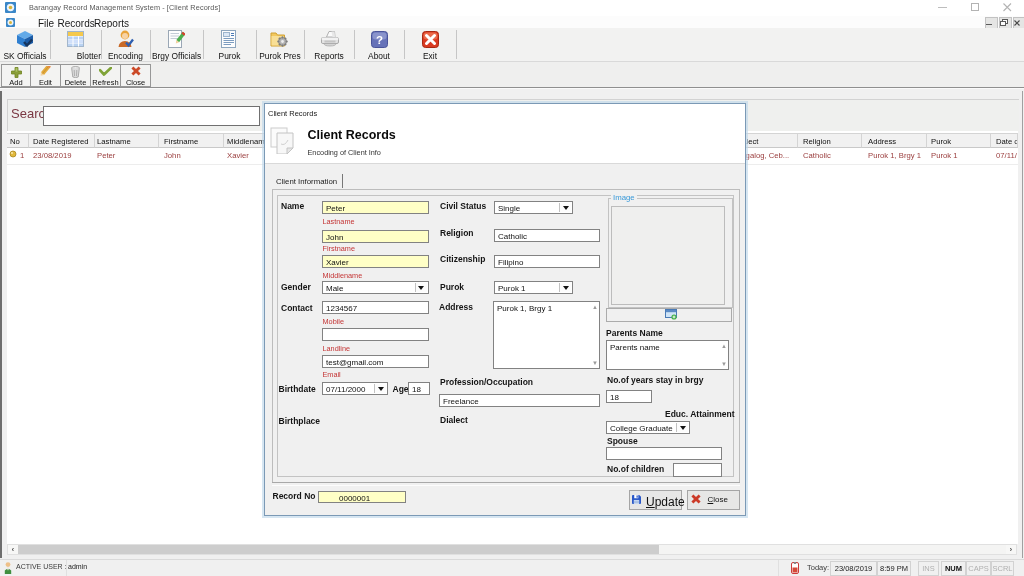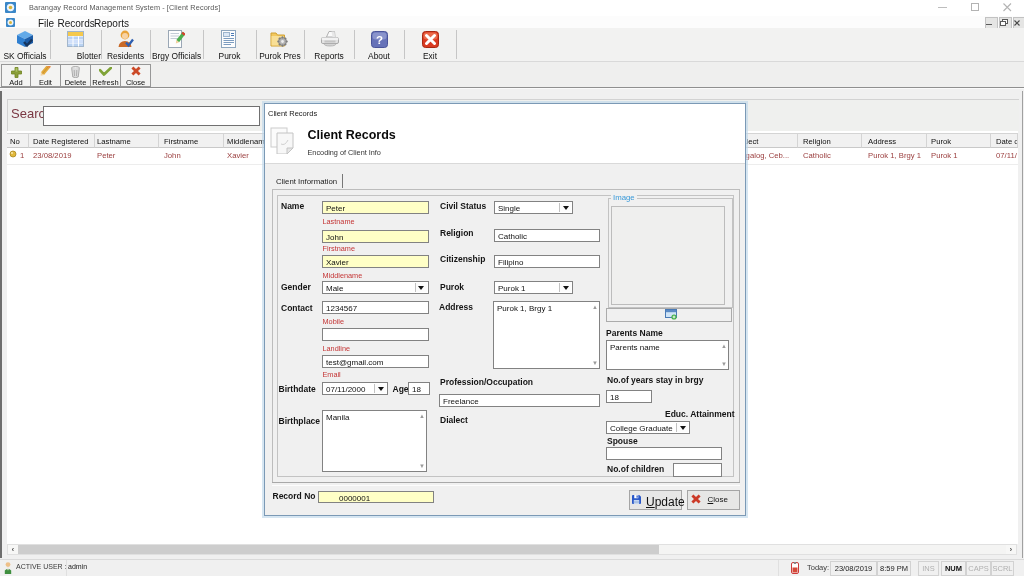--- a/index.html
+++ b/index.html
@@ -110,21 +110,21 @@
 </svg>
 <div class="tb1lbl" style="left:50px;width:51px;text-align:right;">Blotter</div>
 <div class="tbsep" style="left:101px;"></div>
 
 <svg class="abs" style="left:117px;top:30px" width="17" height="18">
   <circle cx="8" cy="5" r="4.4" fill="#e8a33a"></circle>
   <circle cx="8" cy="6" r="3" fill="#f7d3a5"></circle>
   <path d="M1.5 17 Q2 11.5 8 11 Q14 11.5 14.5 17 Z" fill="#c96a28"></path>
   <path d="M9 12.5 L11.5 15.5 L16 9.5" stroke="#2e5fb0" stroke-width="2.3" fill="none"></path>
 </svg>
-<div class="tb1lbl" style="left:101px;width:49px;">Residents</div>
+<div class="tb1lbl" style="left:101px;width:49px;">Encoding</div>
 <div class="tbsep" style="left:150px;"></div>
 
 <svg class="abs" style="left:168px;top:30px" width="17" height="18">
   <rect x="0.5" y="0.5" width="13" height="17" fill="#fdfdfd" stroke="#9aa7b5"></rect>
   <line x1="2.5" y1="3.5" x2="11" y2="3.5" stroke="#c3ccd6" stroke-width="1"></line>
   <line x1="2.5" y1="6" x2="11" y2="6" stroke="#c3ccd6" stroke-width="1"></line>
   <line x1="2.5" y1="8.5" x2="11" y2="8.5" stroke="#c3ccd6" stroke-width="1"></line>
   <g transform="rotate(38 11 9)">
     <rect x="9.6" y="1" width="3.4" height="10.5" fill="#4cae4c"></rect>
     <rect x="9.6" y="1" width="3.4" height="2.2" fill="#d8402c"></rect>
@@ -337,21 +337,20 @@
 <div class="rlbl" style="left:57.5px;top:265.5px;">Email</div>
 <div class="blbl" style="left:13.5px;top:279.5px;">Birthdate</div>
 <div class="cmb" style="left:57px;top:278.4px;width:66px;height:13px;">
         <span class="txt">07/11/2000</span>
         <span class="btn"></span>
         <span class="arr"></span>
       </div>
 <div class="blbl" style="left:127.5px;top:279.5px;">Age</div>
 <div class="tbx" style="left:143px;top:278.4px;width:22px;height:13px;">18</div>
 <div class="blbl" style="left:13.5px;top:312px;">Birthplace</div>
-<div class="tar" style="left:57px;top:306px;width:105px;height:62px;">Manila<span class="scar" style="top:2px;">▲</span><span class="scar" style="bottom:2px;">▼</span></div>
 
 <div class="blbl" style="left:175px;top:97px;">Civil Status</div>
 <div class="cmb" style="left:229px;top:96.5px;width:79px;height:13.5px;">
         <span class="txt">Single</span>
         <span class="btn"></span>
         <span class="arr"></span>
       </div>
 <div class="blbl" style="left:175px;top:124px;">Religion</div>
 <div class="tbx" style="left:229px;top:124.5px;width:106px;height:13px;">Catholic</div>
 <div class="blbl" style="left:175px;top:150px;">Citizenship</div>
@@ -388,21 +387,21 @@
         <span class="btn"></span>
         <span class="arr"></span>
       </div>
 <div class="blbl" style="left:342px;top:331.5px;">Spouse</div>
 <div class="tbx" style="left:341px;top:342.8px;width:116px;height:13px;"></div>
 <div class="blbl" style="left:342px;top:359.5px;">No.of children</div>
 <div class="tbx" style="left:408px;top:358.5px;width:49px;height:14px;"></div>
 
 <div class="dabs" style="left:7px;top:377.5px;width:468px;height:2px;border-top:1px solid #a8a8a8;border-bottom:1px solid #fcfcfc;"></div>
 <div class="blbl" style="left:7.5px;top:387px;">Record No</div>
-<div class="tbx ylw" style="left:53px;top:386.5px;width:116px;height:12.5px;padding-left:20px;">0000001</div>
+<div class="tbx ylw" style="left:53px;top:386.5px;width:88px;height:12.5px;padding-left:20px;">0000001</div>
 <div class="wbtn" style="left:363.5px;top:385.5px;width:53px;height:20px;background:#e7e7e6;border-color:#a5a5a5;"></div>
 <svg class="dabs" style="left:367px;top:391px" width="9" height="9" viewBox="0 0 10 10">
         <path d="M1 0 h7 l2 2 v7 a1 1 0 0 1 -1 1 h-8 a1 1 0 0 1 -1 -1 v-8 a1 1 0 0 1 1 -1" fill="#2a58c8"></path>
         <rect x="2.5" y="0" width="4.5" height="3.6" fill="#fff"></rect>
         <rect x="5" y="0.5" width="1.4" height="2.5" fill="#2a58c8"></rect>
         <rect x="2" y="5.5" width="6" height="4.5" fill="#cdddf5"></rect>
         <line x1="2" y1="7" x2="8" y2="7" stroke="#8aaad5" stroke-width="0.7"></line>
         <line x1="2" y1="8.5" x2="8" y2="8.5" stroke="#8aaad5" stroke-width="0.7"></line>
       </svg>
 <div class="dabs" style="left:381px;top:391px;font-size:12px;color:#111;"><u>U</u>pdate</div>

